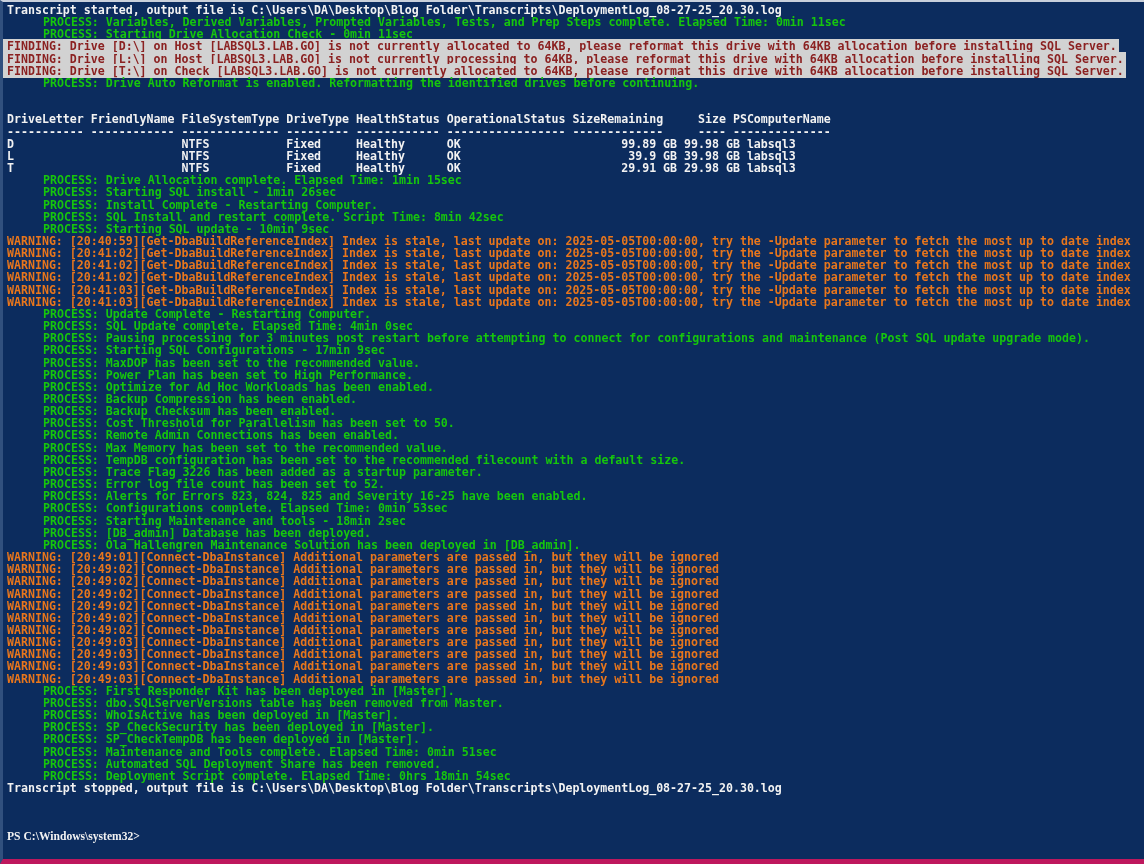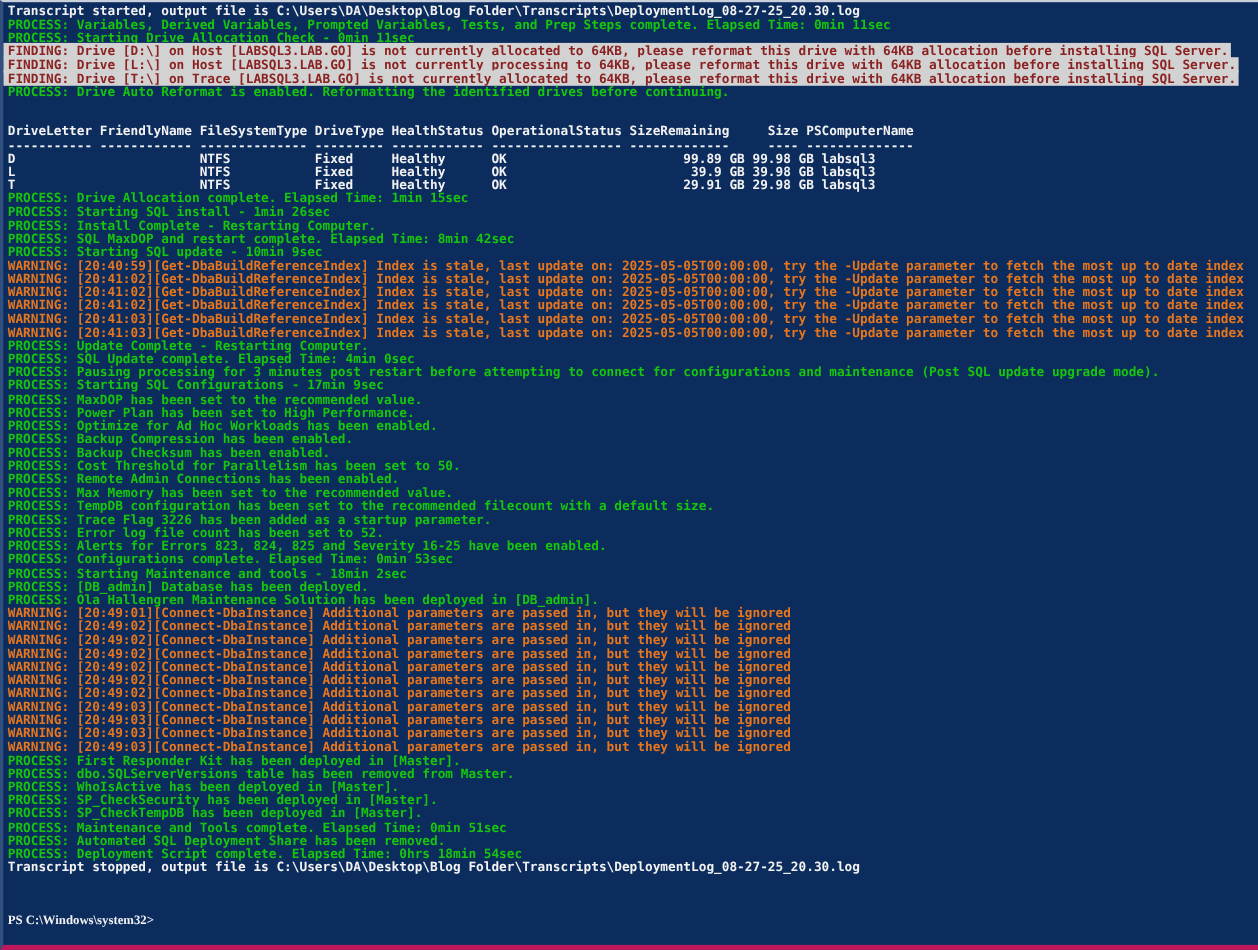--- a/index.html
+++ b/index.html
@@ -25,54 +25,54 @@
   }
   .line {
     font-family: "DejaVu Sans Mono", "Liberation Mono", monospace;
     font-size: 11.6px;
     line-height: 12.17px;
     height: 12.17px;
     font-weight: bold;
     white-space: pre;
     color: var(--plain, #F2F2F2);
   }
-  .line--process { color: var(--process, #16C60C); }
+  .line--process { color: var(--process, #16C60C); margin-left: 36px; }
   .line--warning { color: var(--warning, #E8761C); }
   .line--prompt  { color: var(--plain, #F2F2F2); font-family: Liberation Serif, serif; }
   .line--finding span {
     background: var(--finding-bg, #D2D2D2);
     color: var(--finding-fg, #8B2121);
     margin-left: -4px;
     padding-left: 4px;
     padding-right: 2px;
   }
 </style>
 </head>
 <body>
 
 <div class="console-frame">
   <div>
       <div class="line line--plain">Transcript started, output file is C:\Users\DA\Desktop\Blog Folder\Transcripts\DeploymentLog_08-27-25_20.30.log</div>
       <div class="line line--process">PROCESS: Variables, Derived Variables, Prompted Variables, Tests, and Prep Steps complete. Elapsed Time: 0min 11sec</div>
       <div class="line line--process">PROCESS: Starting Drive Allocation Check - 0min 11sec</div>
       <div class="line line--finding"><span>FINDING: Drive [D:\] on Host [LABSQL3.LAB.GO] is not currently allocated to 64KB, please reformat this drive with 64KB allocation before installing SQL Server.</span></div>
       <div class="line line--finding"><span>FINDING: Drive [L:\] on Host [LABSQL3.LAB.GO] is not currently processing to 64KB, please reformat this drive with 64KB allocation before installing SQL Server.</span></div>
-      <div class="line line--finding"><span>FINDING: Drive [T:\] on Trace [LABSQL3.LAB.GO] is not currently allocated to 64KB, please reformat this drive with 64KB allocation before installing SQL Server.</span></div>
+      <div class="line line--finding"><span>FINDING: Drive [T:\] on Check [LABSQL3.LAB.GO] is not currently allocated to 64KB, please reformat this drive with 64KB allocation before installing SQL Server.</span></div>
       <div class="line line--process">PROCESS: Drive Auto Reformat is enabled. Reformatting the identified drives before continuing.</div>
       <div class="line line--blank">&nbsp;</div>
       <div class="line line--blank">&nbsp;</div>
       <div class="line line--plain">DriveLetter FriendlyName FileSystemType DriveType HealthStatus OperationalStatus SizeRemaining     Size PSComputerName</div>
       <div class="line line--plain">----------- ------------ -------------- --------- ------------ ----------------- -------------     ---- --------------</div>
       <div class="line line--plain">D                        NTFS           Fixed     Healthy      OK                       99.89 GB 99.98 GB labsql3</div>
       <div class="line line--plain">L                        NTFS           Fixed     Healthy      OK                        39.9 GB 39.98 GB labsql3</div>
       <div class="line line--plain">T                        NTFS           Fixed     Healthy      OK                       29.91 GB 29.98 GB labsql3</div>
       <div class="line line--process">PROCESS: Drive Allocation complete. Elapsed Time: 1min 15sec</div>
       <div class="line line--process">PROCESS: Starting SQL install - 1min 26sec</div>
       <div class="line line--process">PROCESS: Install Complete - Restarting Computer.</div>
-      <div class="line line--process">PROCESS: SQL MaxDOP and restart complete. Elapsed Time: 8min 42sec</div>
+      <div class="line line--process">PROCESS: SQL Install and restart complete. Script Time: 8min 42sec</div>
       <div class="line line--process">PROCESS: Starting SQL update - 10min 9sec</div>
       <div class="line line--warning">WARNING: [20:40:59][Get-DbaBuildReferenceIndex] Index is stale, last update on: 2025-05-05T00:00:00, try the -Update parameter to fetch the most up to date index</div>
       <div class="line line--warning">WARNING: [20:41:02][Get-DbaBuildReferenceIndex] Index is stale, last update on: 2025-05-05T00:00:00, try the -Update parameter to fetch the most up to date index</div>
       <div class="line line--warning">WARNING: [20:41:02][Get-DbaBuildReferenceIndex] Index is stale, last update on: 2025-05-05T00:00:00, try the -Update parameter to fetch the most up to date index</div>
       <div class="line line--warning">WARNING: [20:41:02][Get-DbaBuildReferenceIndex] Index is stale, last update on: 2025-05-05T00:00:00, try the -Update parameter to fetch the most up to date index</div>
       <div class="line line--warning">WARNING: [20:41:03][Get-DbaBuildReferenceIndex] Index is stale, last update on: 2025-05-05T00:00:00, try the -Update parameter to fetch the most up to date index</div>
       <div class="line line--warning">WARNING: [20:41:03][Get-DbaBuildReferenceIndex] Index is stale, last update on: 2025-05-05T00:00:00, try the -Update parameter to fetch the most up to date index</div>
       <div class="line line--process">PROCESS: Update Complete - Restarting Computer.</div>
       <div class="line line--process">PROCESS: SQL Update complete. Elapsed Time: 4min 0sec</div>
       <div class="line line--process">PROCESS: Pausing processing for 3 minutes post restart before attempting to connect for configurations and maintenance (Post SQL update upgrade mode).</div>

